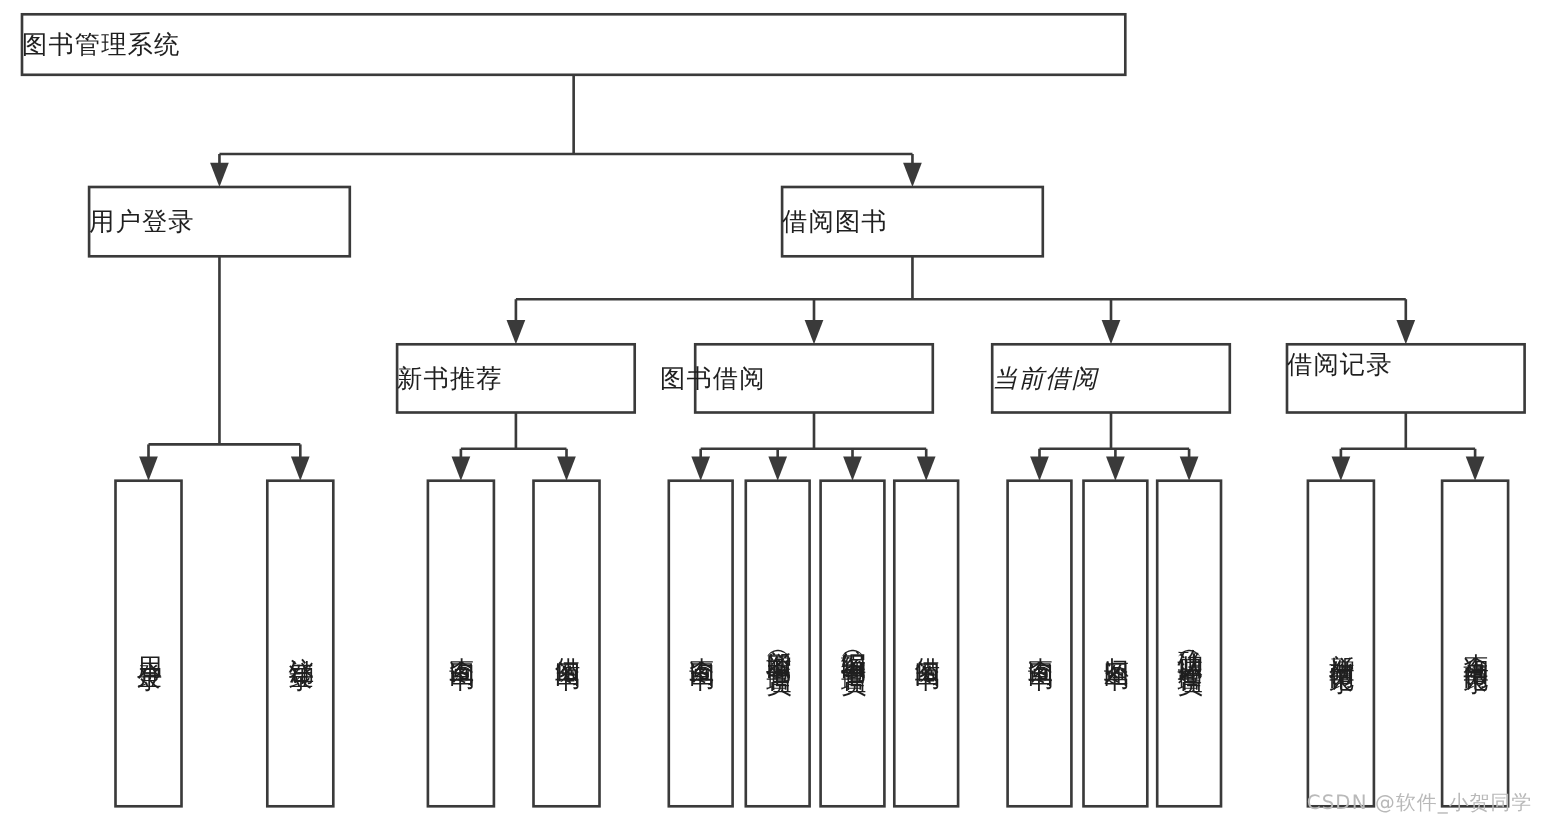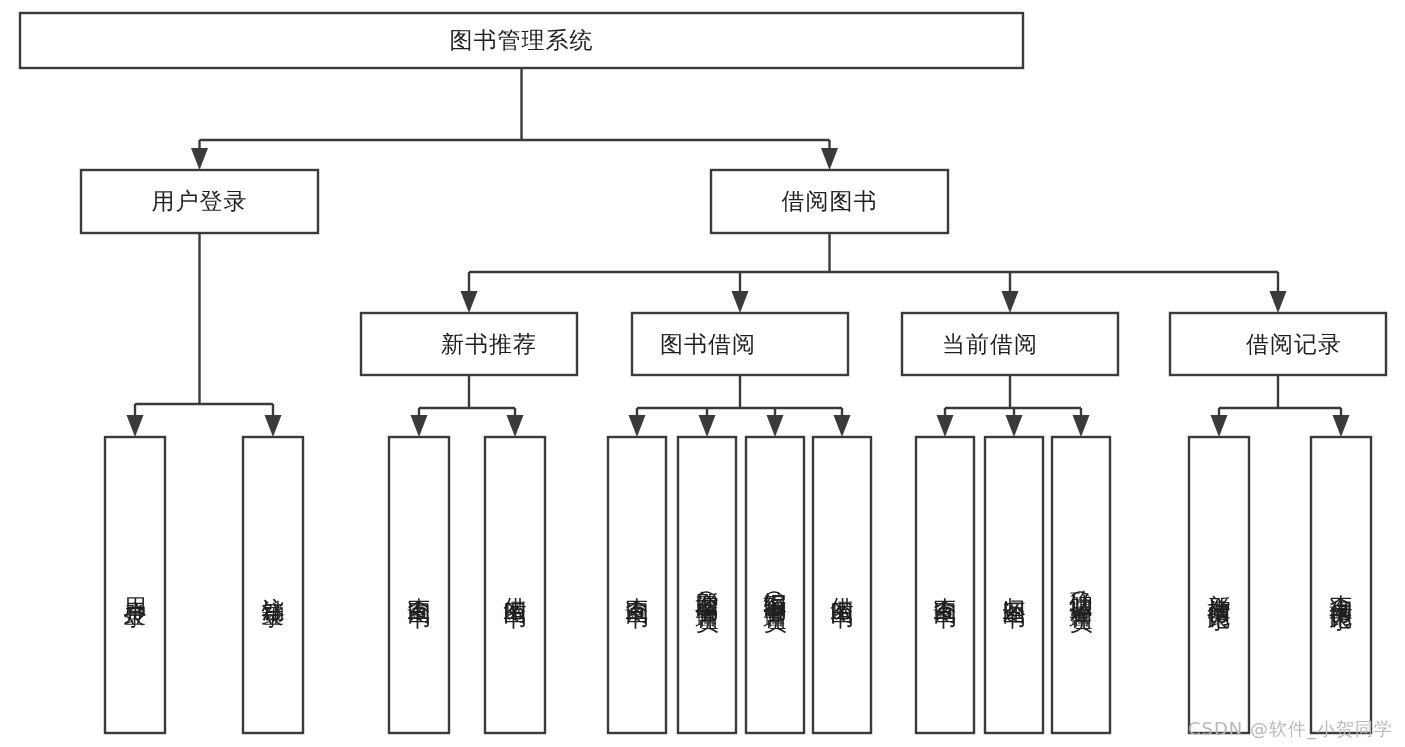--- a/index.html
+++ b/index.html
@@ -58,21 +58,21 @@
     font-size: 23px;
     line-height: 1;
     letter-spacing: 3px;
     color: #1f1f1f;
     white-space: nowrap;
   }
   .hlabel-wrap {
     position: absolute;
     display: flex;
     align-items: center;
-    justify-content: center;
+    justify-content: flex-start;
     pointer-events: none;
   }
   .hlabel-text {
     font-family: "DejaVu Sans", "Liberation Sans", sans-serif;
     font-size: 23px;
     letter-spacing: 1px;
     color: #1f1f1f;
     white-space: nowrap;
   }
   .watermark {
@@ -179,24 +179,24 @@
       </div>
       <div class="hlabel-wrap" style="left: 711px; top: 170px; width: 237px; height: 63px;">
         <span class="hlabel-text">借阅图书</span>
       </div>
       <div class="hlabel-wrap" style="left: 361px; top: 313px; width: 256px; height: 62px;">
         <span class="hlabel-text">新书推荐</span>
       </div>
       <div class="hlabel-wrap" style="left: 600px; top: 313px; width: 216px; height: 62px;">
         <span class="hlabel-text">图书借阅</span>
       </div>
-      <div class="hlabel-wrap" style="left: 902px; top: 313px; width: 176px; height: 62px;">
+      <div class="hlabel-wrap" style="left: 902px; top: 313px; width: 176px; height: 62px; font-style: italic;">
         <span class="hlabel-text">当前借阅</span>
       </div>
-      <div class="hlabel-wrap" style="left: 1170px; top: 313px; width: 216px; height: 62px; margin-left: 16px;">
+      <div class="hlabel-wrap" style="left: 1170px; top: 300px; width: 216px; height: 62px;">
         <span class="hlabel-text">借阅记录</span>
       </div>
       <div class="vlabel-wrap" style="left: 105px; top: 437px; width: 60px; height: 296px;">
         <span class="vlabel-text">用户登录</span>
       </div>
       <div class="vlabel-wrap" style="left: 243px; top: 437px; width: 60px; height: 296px;">
         <span class="vlabel-text">注销登录</span>
       </div>
       <div class="vlabel-wrap" style="left: 389px; top: 437px; width: 60px; height: 296px;">
         <span class="vlabel-text">查询图书</span>

